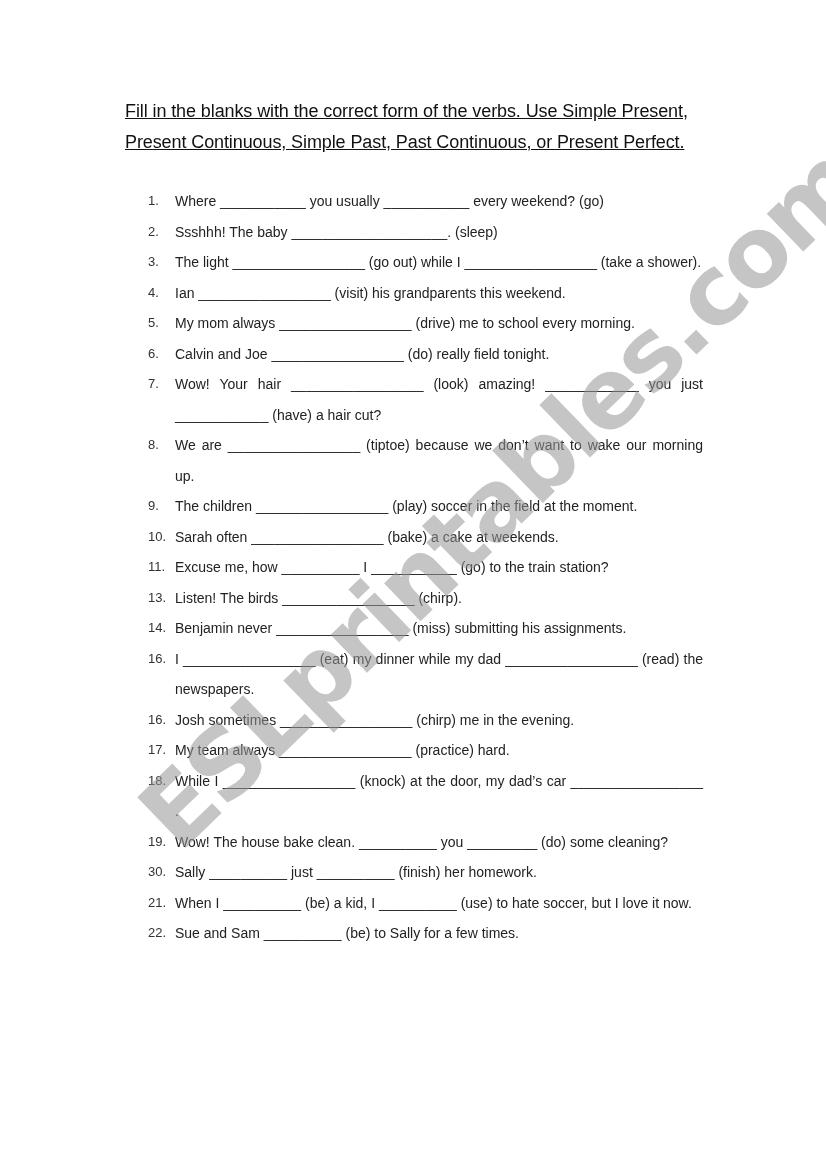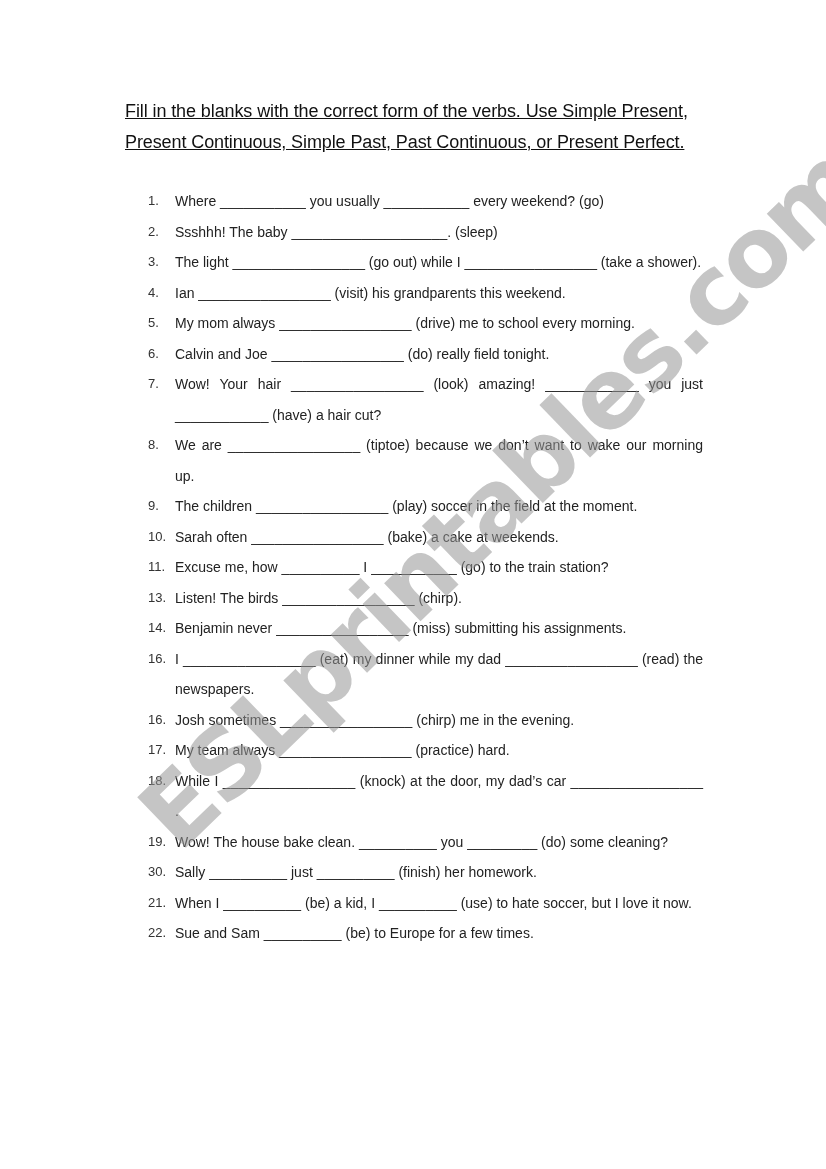--- a/index.html
+++ b/index.html
@@ -101,18 +101,18 @@
     <li class="item">
         <span class="num">30.</span>
         <span class="text"> Sally __________ just __________ (finish) her homework.</span>
       </li>
     <li class="item">
         <span class="num">21.</span>
         <span class="text"> When I __________ (be) a kid, I __________ (use) to hate soccer, but I love it now.</span>
       </li>
     <li class="item">
         <span class="num">22.</span>
-        <span class="text">Sue and Sam __________ (be) to Europe for a few times.</span>
+        <span class="text">Sue and Sam __________ (be) to Sally for a few times.</span>
       </li>
   </ol>
 
   <div class="watermark">ESLprintables.com</div>
 </div>
 
 </body></html>

